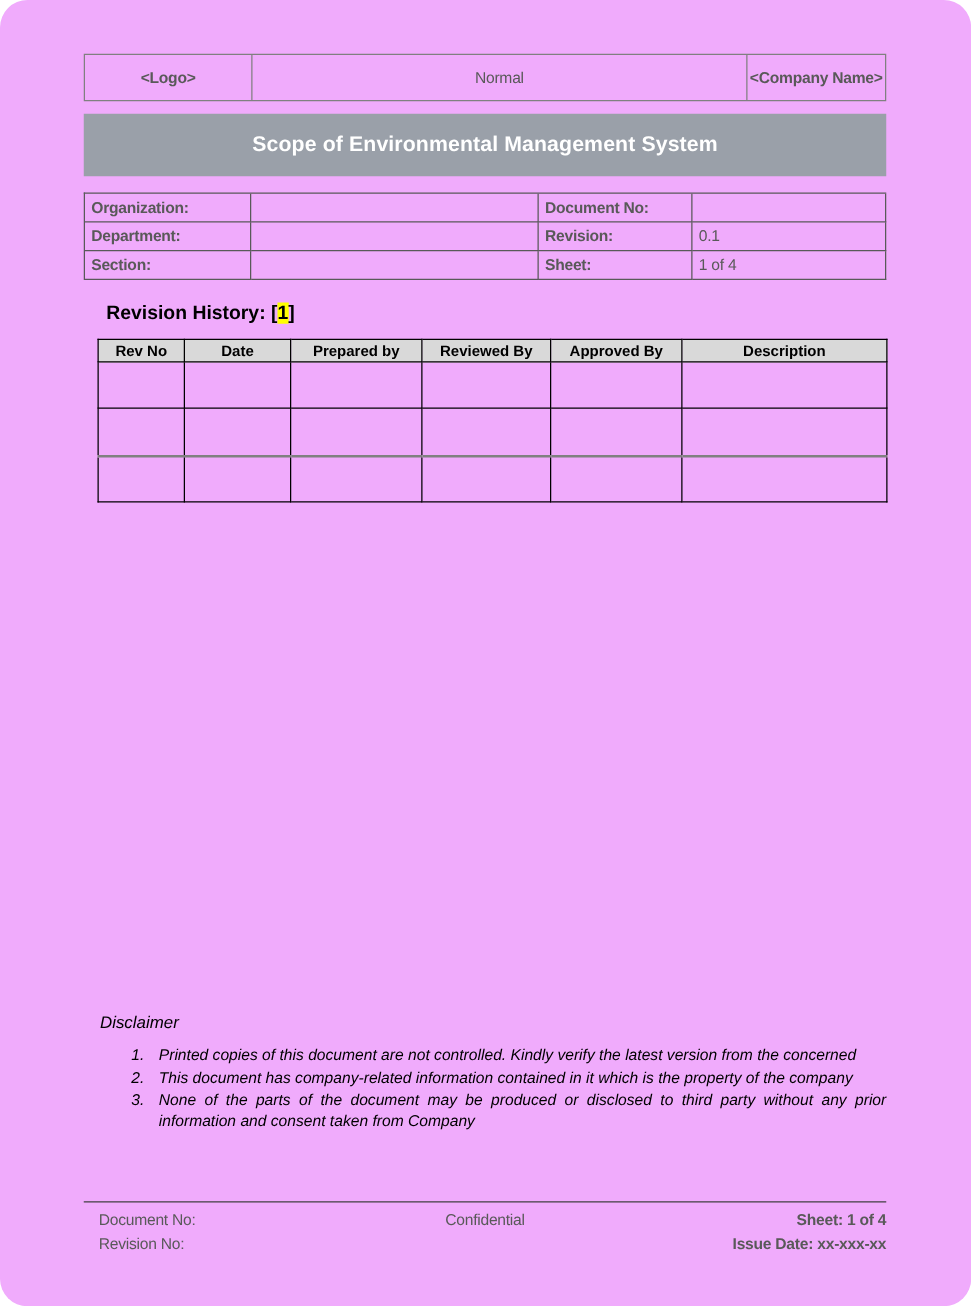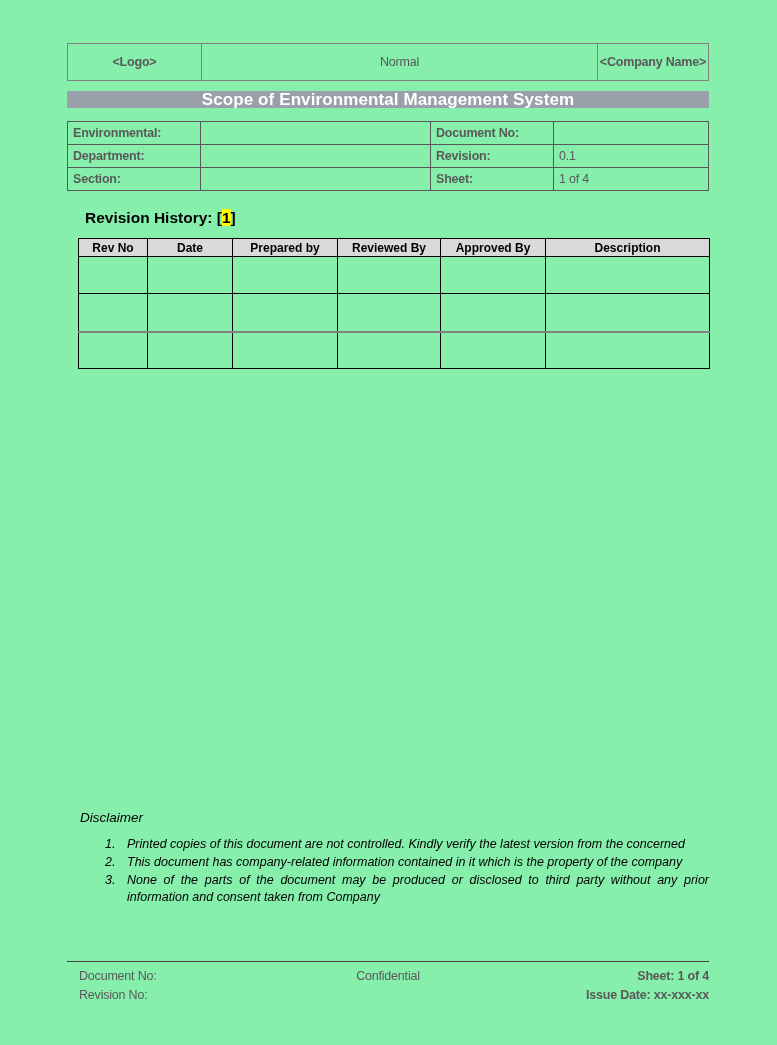--- a/index.html
+++ b/index.html
@@ -1,34 +1,34 @@
 <!DOCTYPE html>
 <html><head>
 <meta charset="utf-8">
 <style>
   * { margin:0; padding:0; box-sizing:border-box; }
   html,body { background:#ffffff; }
   .page {
-    position:relative; width:777px; height:1045px; background:#86efac;
-    font-family:"Liberation Sans", sans-serif; color:#000; overflow:hidden;
+    position:relative; width:777px; height:1045px; background:#f0abfc;
+    font-family:"Liberation Sans", sans-serif; color:#000; overflow:hidden;border-radius:22px;
   }
   .content { position:absolute; left:67px; top:43px; width:642px; }
 
   
   .header-table { display:grid; grid-template-columns:133px 1fr 111px; height:38px; border:1px solid #808080; }
   .header-cell {
     display:flex; align-items:center; justify-content:center;
     font-size:12.5px; color:#595959; border-left:1px solid #808080; letter-spacing:-0.2px;
   }
   .header-cell:first-child { border-left:none; }
   .header-cell.bold { font-weight:bold; }
 
   
   .title-bar {
-    margin-top:10px; height:17px; background:#9AA0A9;
+    margin-top:10px; height:50px; background:#9AA0A9;
     display:flex; align-items:center; justify-content:center;
     color:#ffffff; font-weight:bold; font-size:17px; letter-spacing:0.1px;
   }
 
   
   .info-table {
     display:grid; grid-template-columns:133px 230px 123px 1fr;
     margin-top:13px; border-top:1px solid #595959; border-left:1px solid #595959;
   }
   .info-cell {
@@ -85,21 +85,21 @@
       <div class="header-cell bold">&lt;Logo&gt;</div>
       <div class="header-cell">Normal</div>
       <div class="header-cell bold">&lt;Company Name&gt;</div>
     </div>
 
     <div class="title-bar" style="background-color: rgb(154, 160, 169);">
       <span>Scope of Environmental Management System</span>
     </div>
 
     <div class="info-table">
-      <div class="info-cell info-label">Environmental:</div>
+      <div class="info-cell info-label">Organization:</div>
       <div class="info-cell"></div>
       <div class="info-cell info-label">Document No:</div>
       <div class="info-cell"></div>
 
       <div class="info-cell info-label">Department:</div>
       <div class="info-cell"></div>
       <div class="info-cell info-label">Revision:</div>
       <div class="info-cell">0.1</div>
 
       <div class="info-cell info-label">Section:</div>

